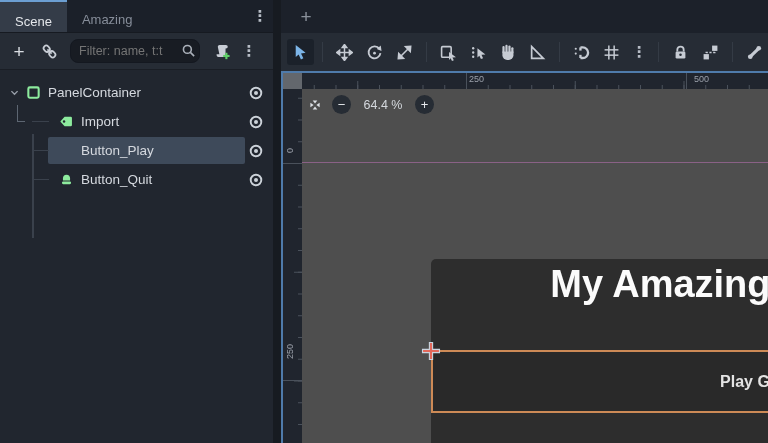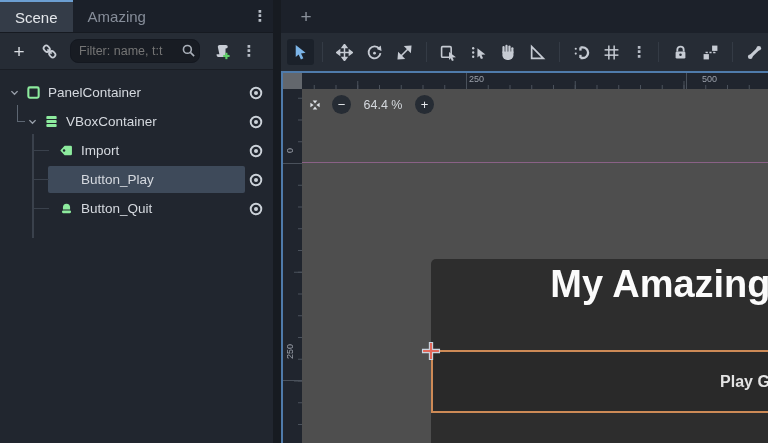--- a/index.html
+++ b/index.html
@@ -4,21 +4,21 @@
 <style>
   * { margin:0; padding:0; box-sizing:border-box; }
   html,body { width:768px; height:443px; overflow:hidden; background:#171b21;
     font-family:"Liberation Sans","DejaVu Sans",sans-serif; }
   .app { position:absolute; inset:0; width:768px; height:443px; }
 
   
   .dock { position:absolute; left:0; top:0; width:273px; height:443px; background:#21262f; }
   .dock-tabbar { height:33px; background:#1b2029; display:flex; align-items:stretch;
     border-bottom:1px solid #161a21; position:relative; }
-  .tab { display:flex; align-items:center; gap:6px; padding:6px 15px; font-size:15px; color:#868d99; }
+  .tab { display:flex; align-items:flex-start; gap:6px; padding:12px 15px; font-size:13px; color:#868d99; }
   .tab.active { background:#343c48; color:#e4e7eb; border-top:2px solid #6c9fd2; }
   .vdots { font-size:15px; font-weight:bold; color:#b6bcc5; letter-spacing:0;
     display:flex; align-items:center; justify-content:center; width:22px; }
   .dock-tabbar .vdots { position:absolute; right:2px; top:0; bottom:0; }
 
   .dock-toolbar { height:37px; background:#262c35; display:flex; align-items:center;
     padding:0 6px; border-bottom:1px solid #1a1e25; gap:4px; }
   .tbtn { width:26px; height:26px; display:flex; align-items:center; justify-content:center; }
   .plus-glyph { font-size:19px; color:#d9dde2; line-height:1; }
   .filter-wrap { position:relative; width:130px; height:24px; margin:0 4px; }
@@ -178,41 +178,20 @@
         </span>
         <span class="nlabel">PanelContainer</span>
         <span class="eye">
           <svg width="16" height="16" viewBox="0 0 16 16">
               <circle cx="8" cy="8" r="5.3" fill="none" stroke="#ccd2d9" stroke-width="1.9"></circle>
               <circle cx="8" cy="8" r="2" fill="#ccd2d9"></circle>
             </svg>
         </span>
       </div>
 
-      <div class="trow d1">
-        <span class="chev">
-          <svg width="11" height="11" viewBox="0 0 16 16" fill="none" stroke="#99a0aa" stroke-width="2">
-              <path d="M3.5,6 8,10.5 12.5,6"></path>
-            </svg>
-        </span>
-        <span class="nicon">
-          <svg width="15" height="15" viewBox="0 0 16 16" fill="#8deb9e">
-            <rect x="2.5" y="2.2" width="11" height="3.2" rx="1"></rect>
-            <rect x="2.5" y="6.4" width="11" height="3.2" rx="1"></rect>
-            <rect x="2.5" y="10.6" width="11" height="3.2" rx="1"></rect>
-          </svg>
-        </span>
-        <span class="nlabel">VBoxContainer</span>
-        <span class="eye">
-          <svg width="16" height="16" viewBox="0 0 16 16">
-              <circle cx="8" cy="8" r="5.3" fill="none" stroke="#ccd2d9" stroke-width="1.9"></circle>
-              <circle cx="8" cy="8" r="2" fill="#ccd2d9"></circle>
-            </svg>
-        </span>
-      </div>
 
       <div class="trow d2">
         <div class="stub"></div>
         <span class="nicon">
           <svg width="15" height="15" viewBox="0 0 16 16">
             <path d="M6,3 H12.5 a1.3,1.3 0 0 1 1.3,1.3 v7.4 a1.3,1.3 0 0 1 -1.3,1.3 H6 L1.8,8.6 a0.9,0.9 0 0 1 0,-1.2 Z" fill="#8deb9e"></path>
             <circle cx="5.4" cy="8" r="1.3" fill="#21262f"></circle>
           </svg>
         </span>
         <span class="nlabel">Import</span>
@@ -378,21 +357,21 @@
     <div class="vp-blue-left"></div>
 
     <div class="ruler-corner"></div>
 
     <div class="hruler">
       <div class="minor"></div>
       <div class="mid"></div>
       <div class="hmajor" style="left:164px"></div>
       <div class="hmajor" style="left:384px"></div>
       <span class="hlabel" style="left:167px">250</span>
-      <span class="hlabel" style="left:400px">500</span>
+      <span class="hlabel" style="left:392px">500</span>
     </div>
 
     <div class="vruler">
       <div class="minor"></div>
       <div class="mid"></div>
       <div class="vmajor" style="top:74px"></div>
       <div class="vmajor" style="top:291px"></div>
       <span class="vlabel" style="top:59px">0</span>
       <span class="vlabel" style="top:255px">250</span>
     </div>

